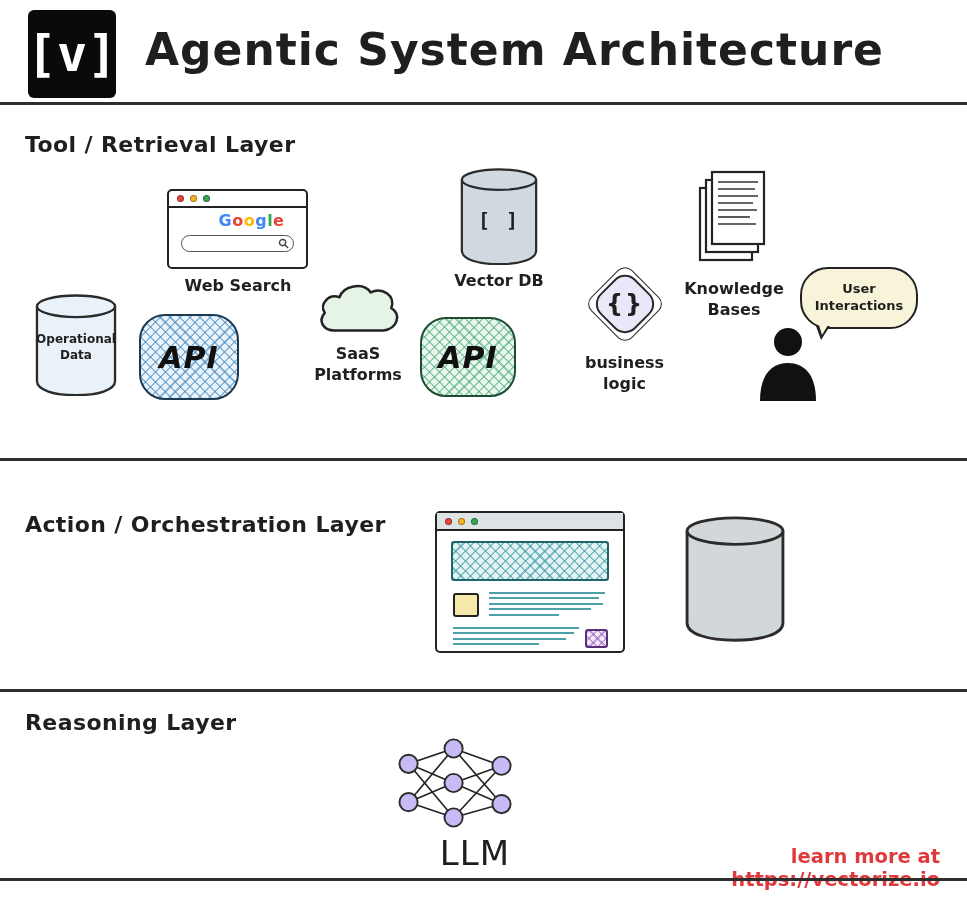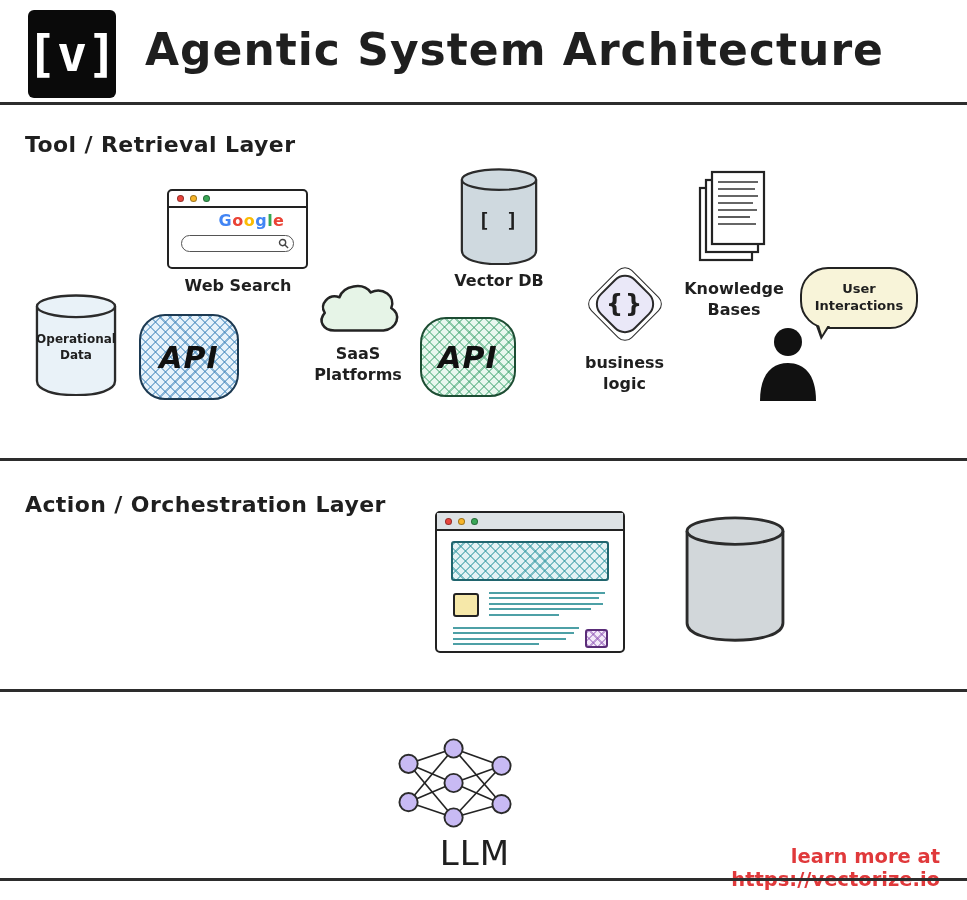--- a/index.html
+++ b/index.html
@@ -235,21 +235,21 @@
       <path d="M8,75 C8,48 20,37 36,37 C52,37 64,48 64,75 Z" fill="#111"></path>
     </svg>
   </div>
 
   <div class="abs bubble">
     <span>User Interactions</span>
   </div>
 
   <div class="abs rule rule-1"></div>
 
-  <div class="abs layer-label" style="left:25px; top:492px;">Action / Orchestration Layer</div>
+  <div class="abs layer-label" style="left:25px; top:512px;">Action / Orchestration Layer</div>
 
   <div class="abs browser" style="left:435px; top:511px; width:190px; height:142px;">
     <div class="browser-bar gray">
       <span class="dot dot-red"></span>
       <span class="dot dot-yellow"></span>
       <span class="dot dot-green"></span>
     </div>
     <div class="b2-content">
       <div class="hero hatch-teal"></div>
       <div class="ybox"></div>
@@ -272,20 +272,21 @@
 
   <div class="abs" style="left:684px; top:514px; width:102px; height:128px;">
     <svg width="102" height="128" viewBox="0 0 100 124">
       <path d="M3,16 L3,106 C3,117 24,123 50,123 C76,123 97,117 97,106 L97,16" fill="#d2d7da" stroke="#2b2b2b" stroke-width="2.8"></path>
       <ellipse cx="50" cy="16" rx="47" ry="13" fill="#d2d7da" stroke="#2b2b2b" stroke-width="2.8"></ellipse>
     </svg>
   </div>
 
   <div class="abs rule rule-2"></div>
 
+  <div class="abs layer-label" style="left:25px; top:710px;">Reasoning Layer</div>
 
   <div class="abs" style="left:393px; top:737px; width:125px; height:92px;">
     <svg width="125" height="92" viewBox="0 0 128 96">
       <g stroke="#232323" stroke-width="1.7">
         <line x1="15" y1="28" x2="62" y2="12"></line>
           <line x1="15" y1="28" x2="62" y2="48"></line>
           <line x1="15" y1="28" x2="62" y2="84"></line>
         <line x1="15" y1="68" x2="62" y2="12"></line>
           <line x1="15" y1="68" x2="62" y2="48"></line>
           <line x1="15" y1="68" x2="62" y2="84"></line>

